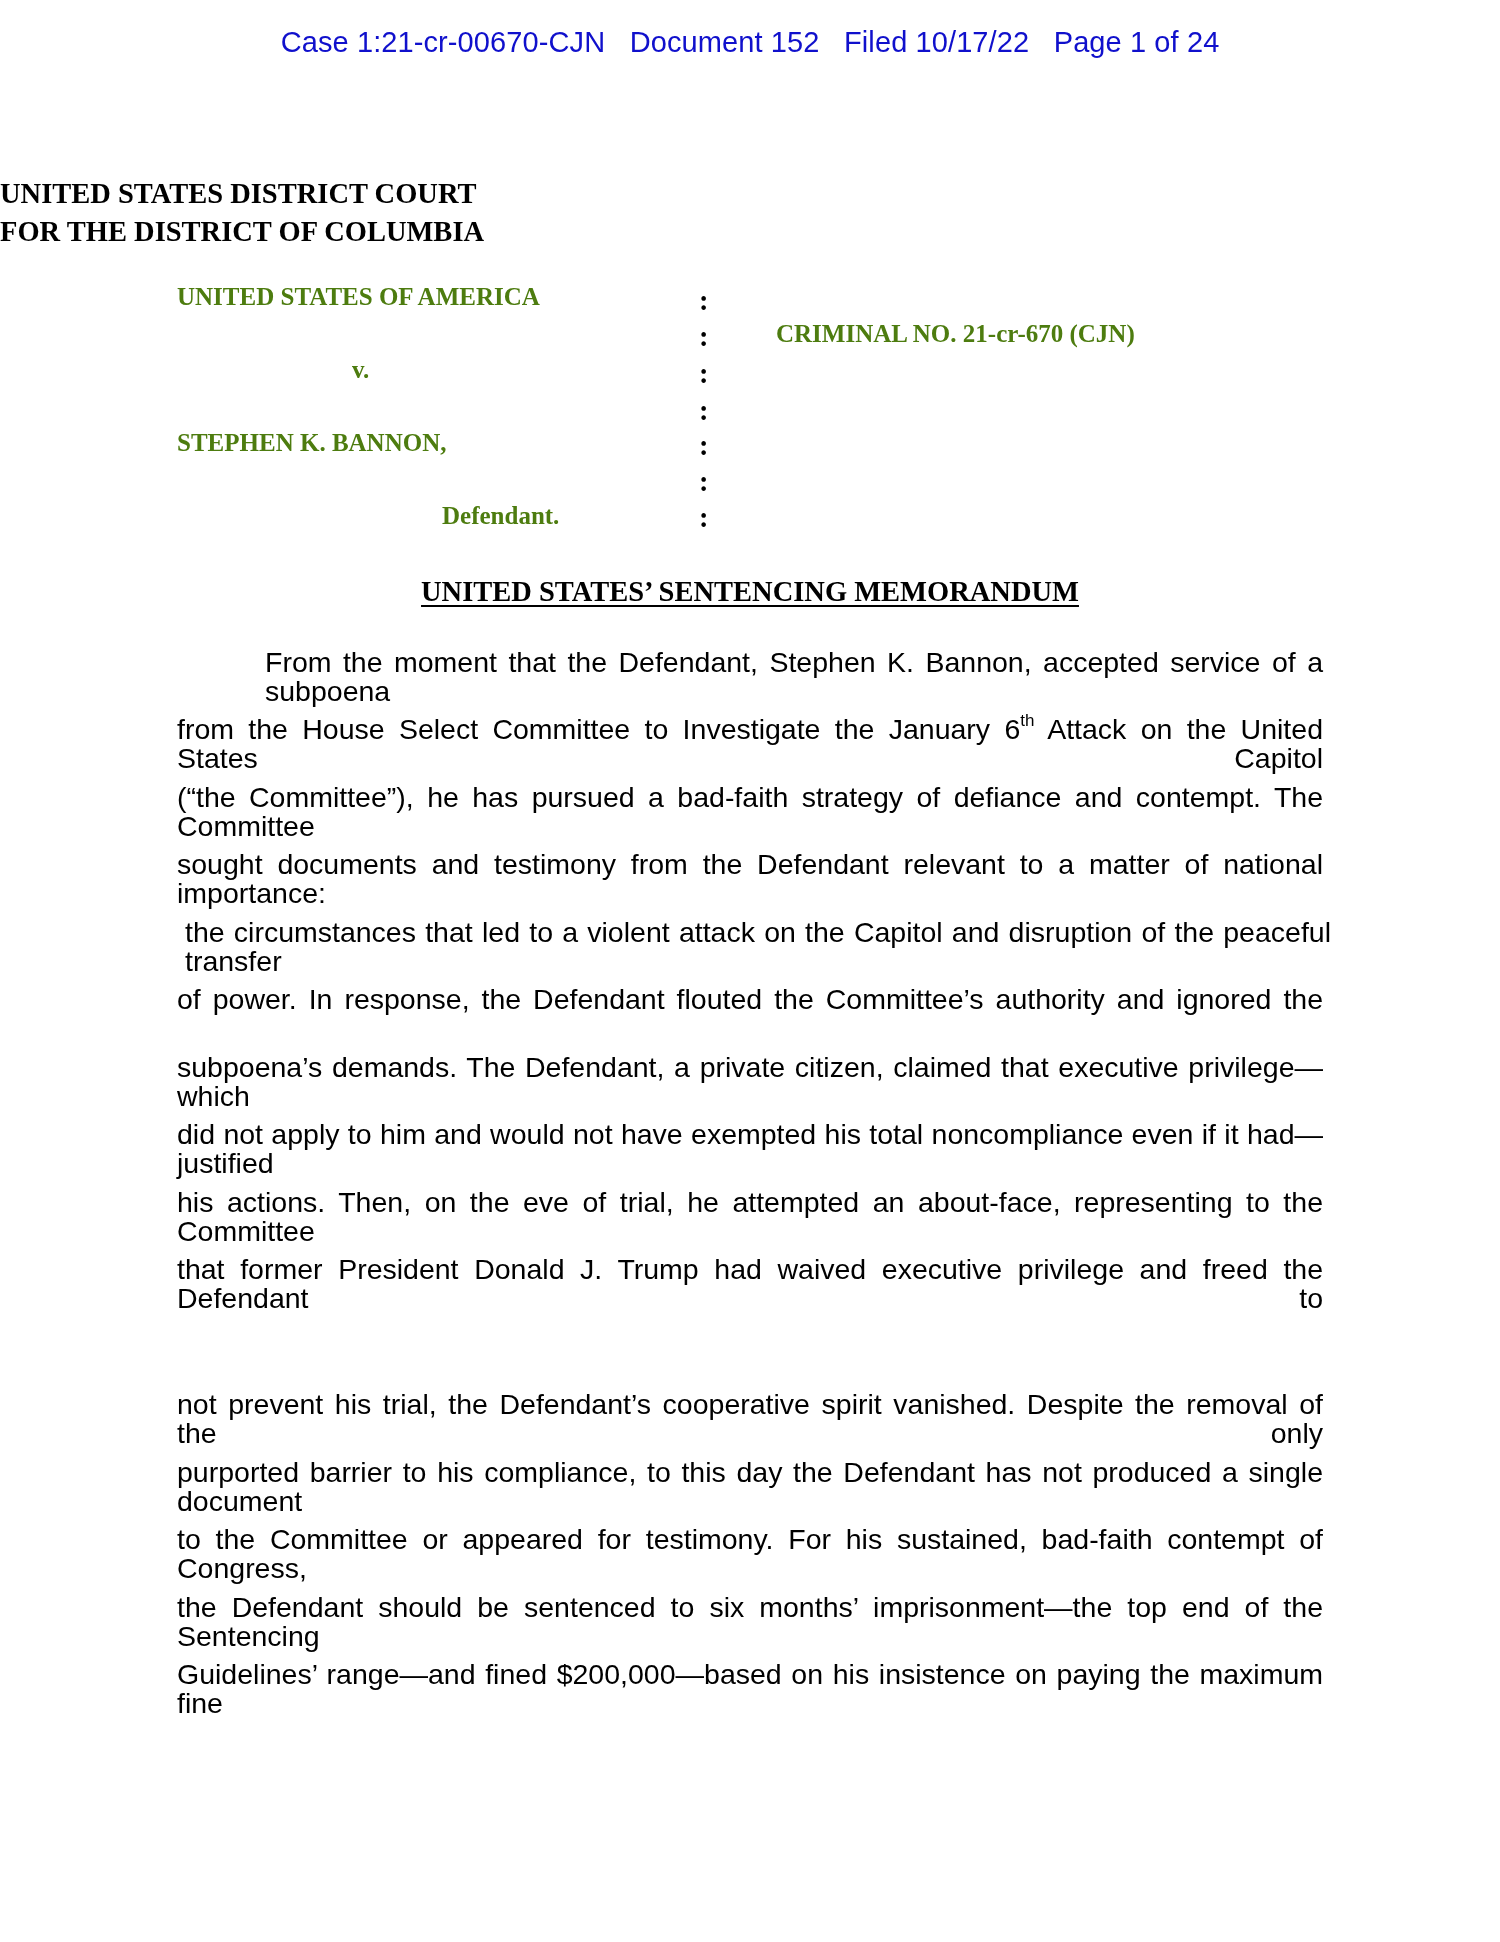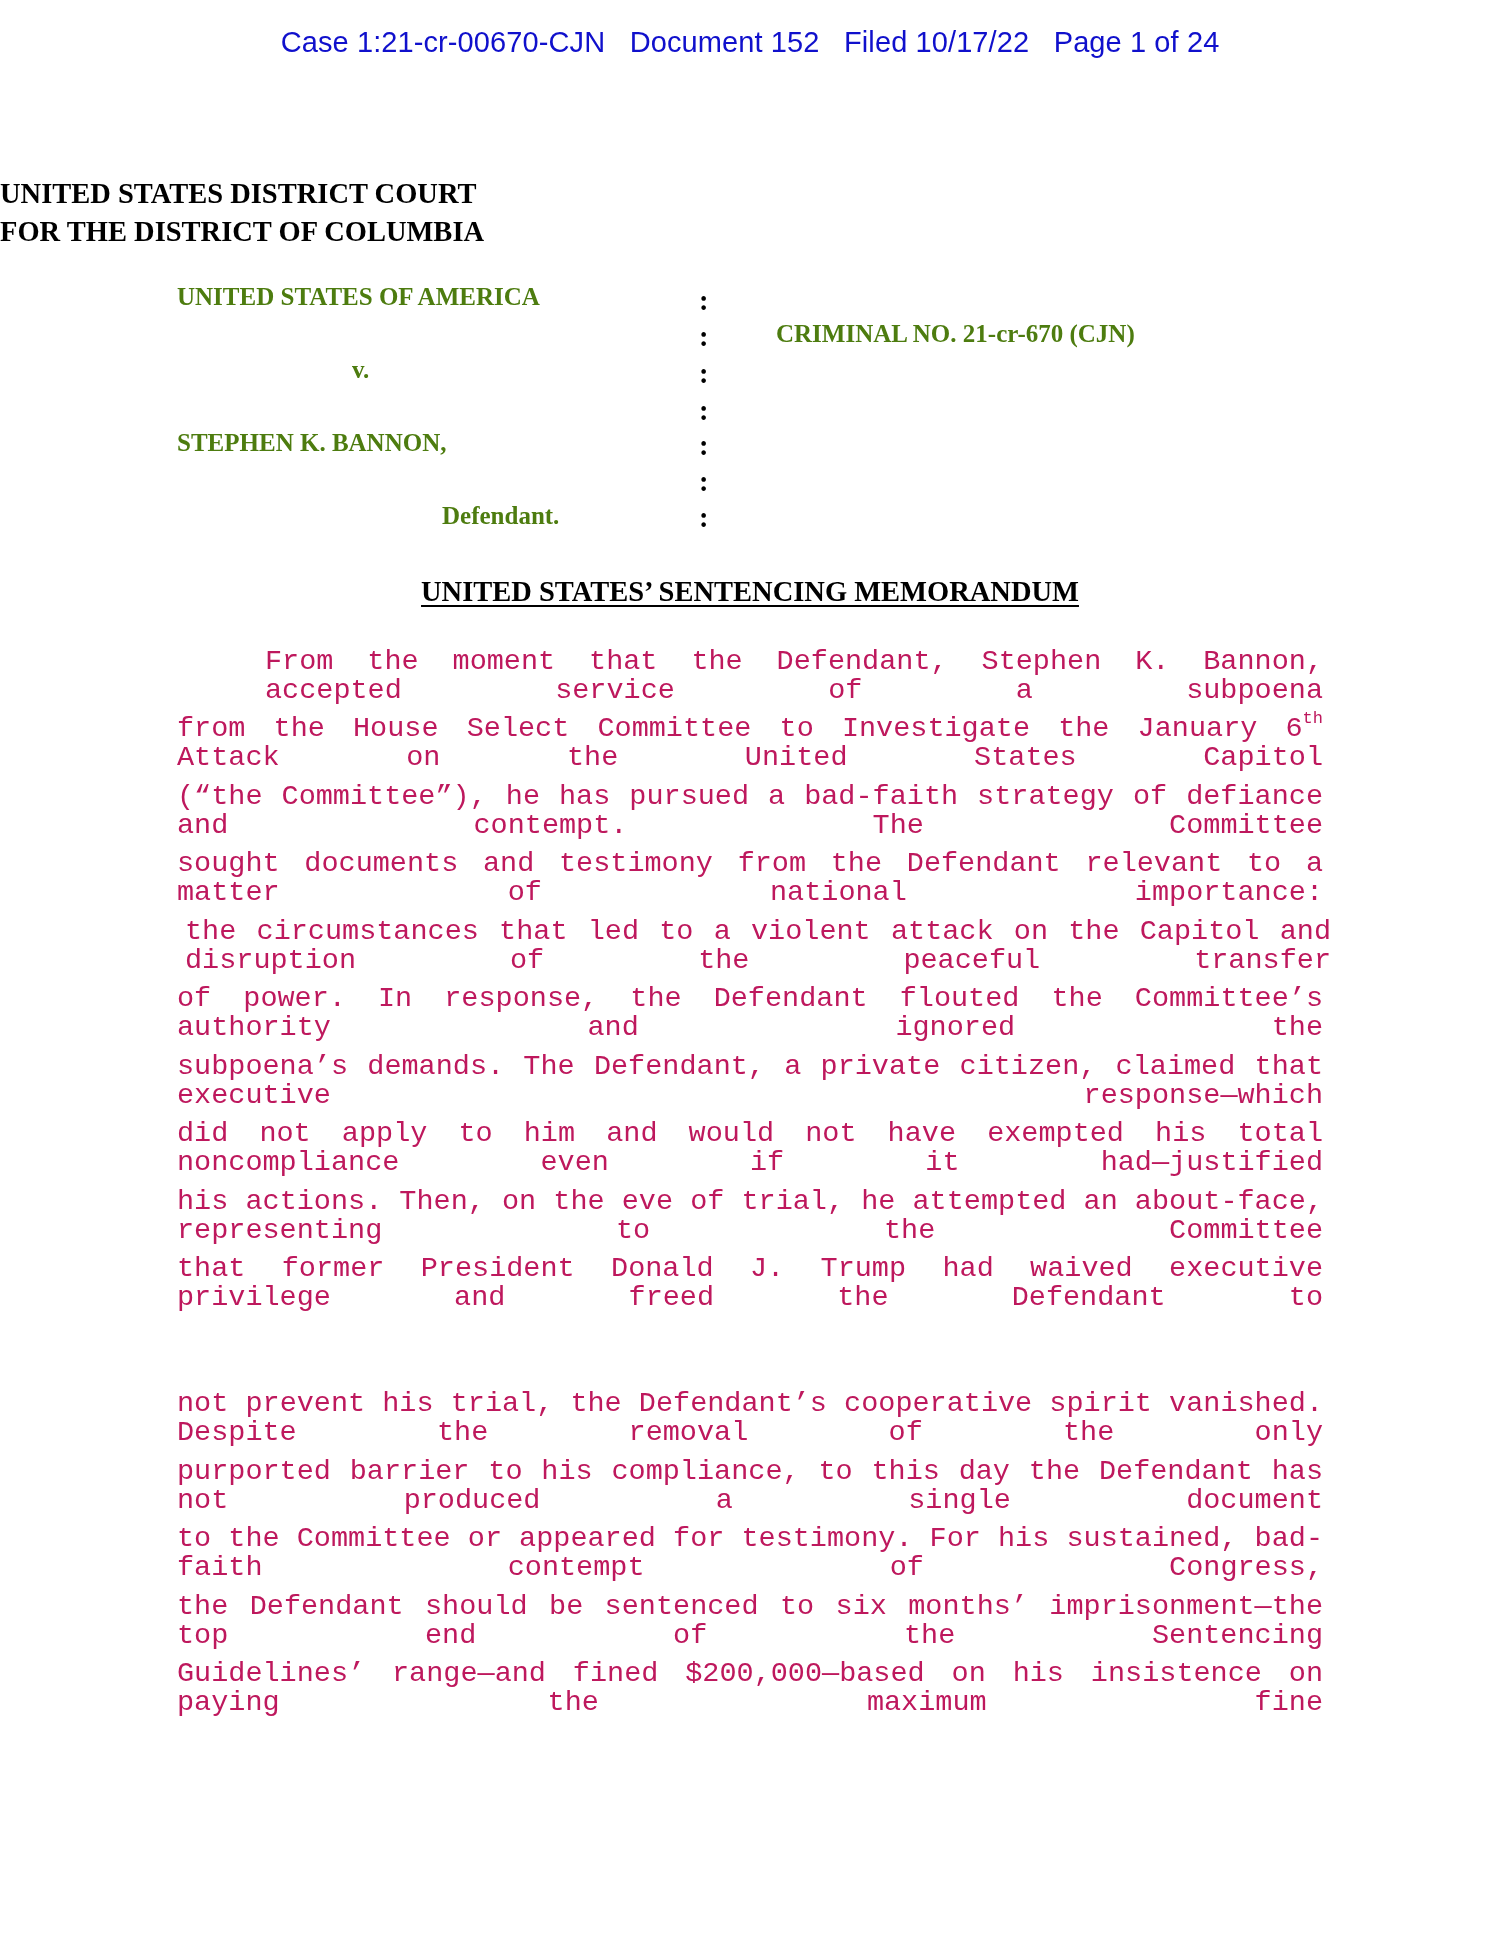--- a/index.html
+++ b/index.html
@@ -75,24 +75,24 @@
     }
     .memo-title span {
       text-decoration: underline;
       text-decoration-thickness: 2px;
       text-underline-offset: 4px;
     }
     .body-line {
       position: absolute;
       left: 177px;
       width: 1146px;
-      font-family: Liberation Mono, monospace;
+      font-family: Liberation Sans, sans-serif;
       font-size: 28.5px;
       line-height: 1;
-      color: #be185d;
+      color: #000000;
       text-align: justify;
       text-align-last: justify;
       white-space: nowrap;
     }
     .body-line.first {
       left: 265px;
       width: 1058px;
     }
     .body-line.last {
       text-align-last: left;
@@ -130,21 +130,21 @@
   <div class="colon" style="top:504px;">:</div>
 
   <div class="memo-title"><span>UNITED STATES’ SENTENCING MEMORANDUM</span></div>
 
   <div class="body-line first" style="top: 648px; white-space: normal; height: 34px; overflow: visible;">From the moment that the Defendant, Stephen K. Bannon, accepted service of a subpoena</div>
   <div class="body-line" style="top: 715px; white-space: normal; height: 34px; overflow: visible;"><span>from the House Select Committee to Investigate the January 6</span><sup>th</sup> <span>Attack on the United States Capitol</span></div>
   <div class="body-line" style="top: 783px; white-space: normal; height: 34px; overflow: visible;">(“the Committee”), he has pursued a bad-faith strategy of defiance and contempt.  The Committee</div>
   <div class="body-line" style="top: 850px; white-space: normal; height: 34px; overflow: visible;">sought documents and testimony from the Defendant relevant to a matter of national importance:</div>
   <div class="body-line" style="top: 918px; white-space: normal; height: 34px; overflow: visible; margin-left: 8px;">the circumstances that led to a violent attack on the Capitol and disruption of the peaceful transfer</div>
   <div class="body-line" style="top: 985px; white-space: normal; height: 34px; overflow: visible;">of power.  In response, the Defendant flouted the Committee’s authority and ignored the</div>
-  <div class="body-line" style="top: 1053px; white-space: normal; height: 34px; overflow: visible;">subpoena’s demands.  The Defendant, a private citizen, claimed that executive response—which</div>
+  <div class="body-line" style="top: 1053px; white-space: normal; height: 34px; overflow: visible;">subpoena’s demands.  The Defendant, a private citizen, claimed that executive privilege—which</div>
   <div class="body-line" style="top: 1120px; white-space: normal; height: 34px; overflow: visible;">did not apply to him and would not have exempted his total noncompliance even if it had—justified</div>
   <div class="body-line" style="top: 1188px; white-space: normal; height: 34px; overflow: visible;">his actions.  Then, on the eve of trial, he attempted an about-face, representing to the Committee</div>
   <div class="body-line" style="top: 1255px; white-space: normal; height: 34px; overflow: visible;">that former President Donald J. Trump had waived executive privilege and freed the Defendant to</div>
   <div class="body-line" style="top: 1390px; white-space: normal; height: 34px; overflow: visible;">not prevent his trial, the Defendant’s cooperative spirit vanished.  Despite the removal of the only</div>
   <div class="body-line" style="top: 1525px; white-space: normal; height: 34px; overflow: visible;">to the Committee or appeared for testimony.  For his sustained, bad-faith contempt of Congress,</div>
   <div class="body-line" style="top: 1458px; white-space: normal; height: 34px; overflow: visible;">purported barrier to his compliance, to this day the Defendant has not produced a single document</div>
   <div class="body-line" style="top: 1593px; white-space: normal; height: 34px; overflow: visible;">the Defendant should be sentenced to six months’ imprisonment—the top end of the Sentencing</div>
   <div class="body-line" style="top: 1660px; white-space: normal; height: 34px; overflow: visible;">Guidelines’ range—and fined $200,000—based on his insistence on paying the maximum fine</div>
 
 </div>

